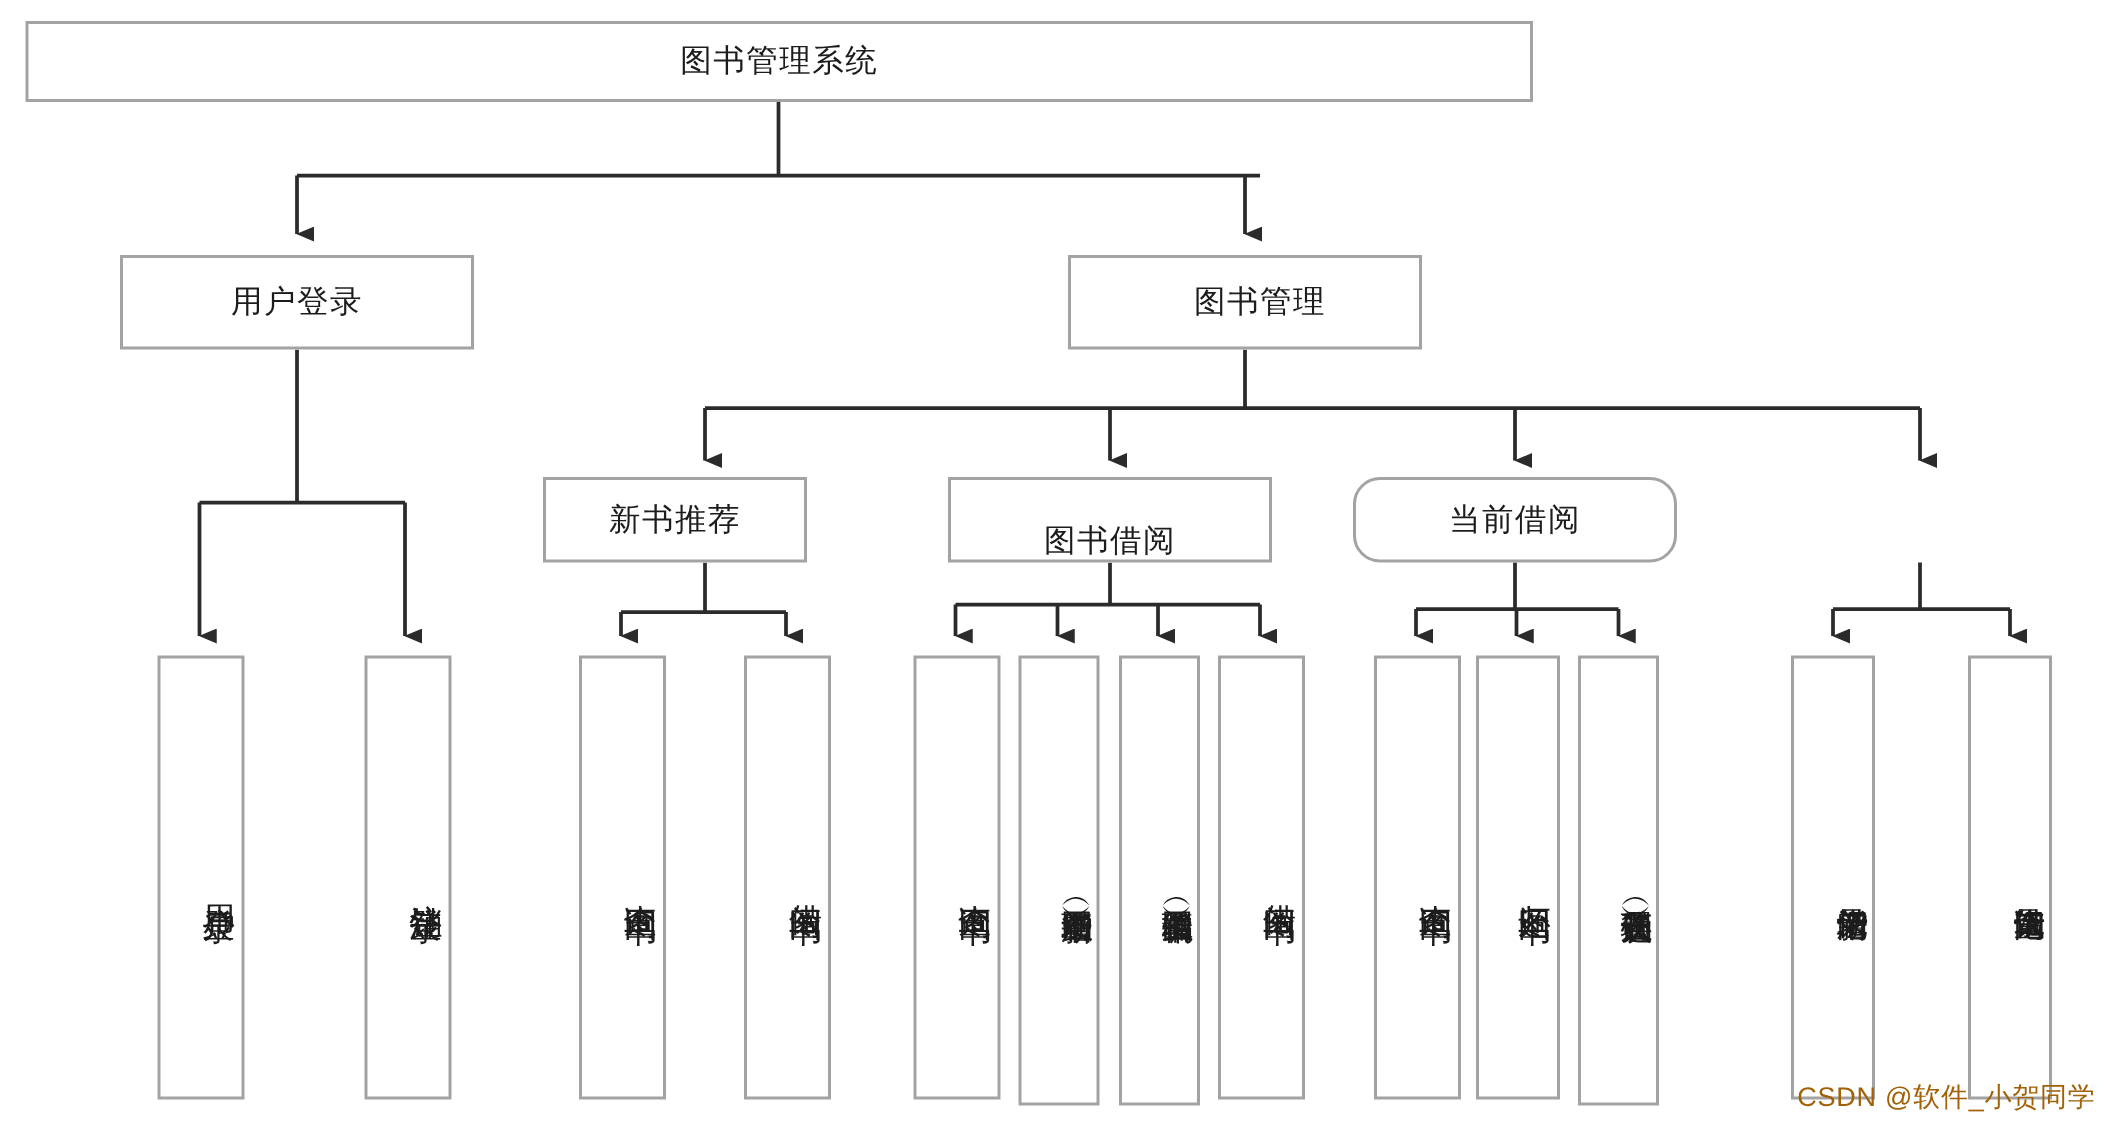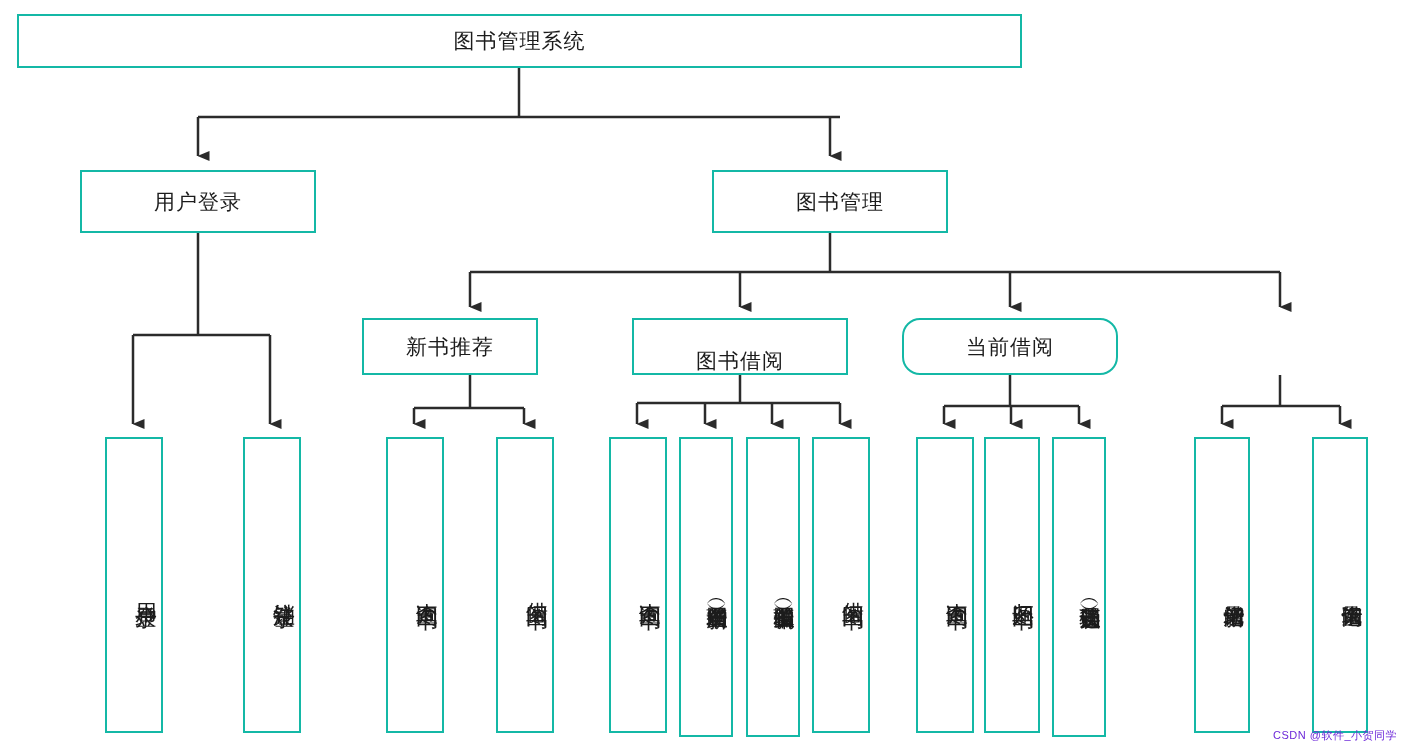--- a/index.html
+++ b/index.html
@@ -22,21 +22,21 @@
     left: 0;
     top: 0;
     width: 1405px;
     height: 747px;
     pointer-events: none;
   }
   .node {
     position: absolute;
     box-sizing: border-box;
     background: #ffffff;
-    border: 2px solid #14b8a6;
+    border: 2px solid #a3a3a3;
     display: flex;
     align-items: center;
     justify-content: center;
     color: #1c1c1c;
   }
   .node.horiz {
     font-size: 21px;
     letter-spacing: 1px;
     line-height: 1.2;
   }
@@ -51,22 +51,22 @@
   }
   .node.vert > span {
     writing-mode: vertical-rl;
     text-orientation: upright;
     display: block;
   }
   #watermark {
     position: absolute;
     right: 8px;
     bottom: 4px;
-    font-size: 11px;
-    color: #6d28d9;
+    font-size: 18px;
+    color: #a16207;
     letter-spacing: 0.5px;
     white-space: nowrap;
   }
 </style>
 </head>
 <body>
 
 <div id="canvas">
 
   <svg id="wires" viewBox="0 0 1405 747" xmlns="http://www.w3.org/2000/svg">

